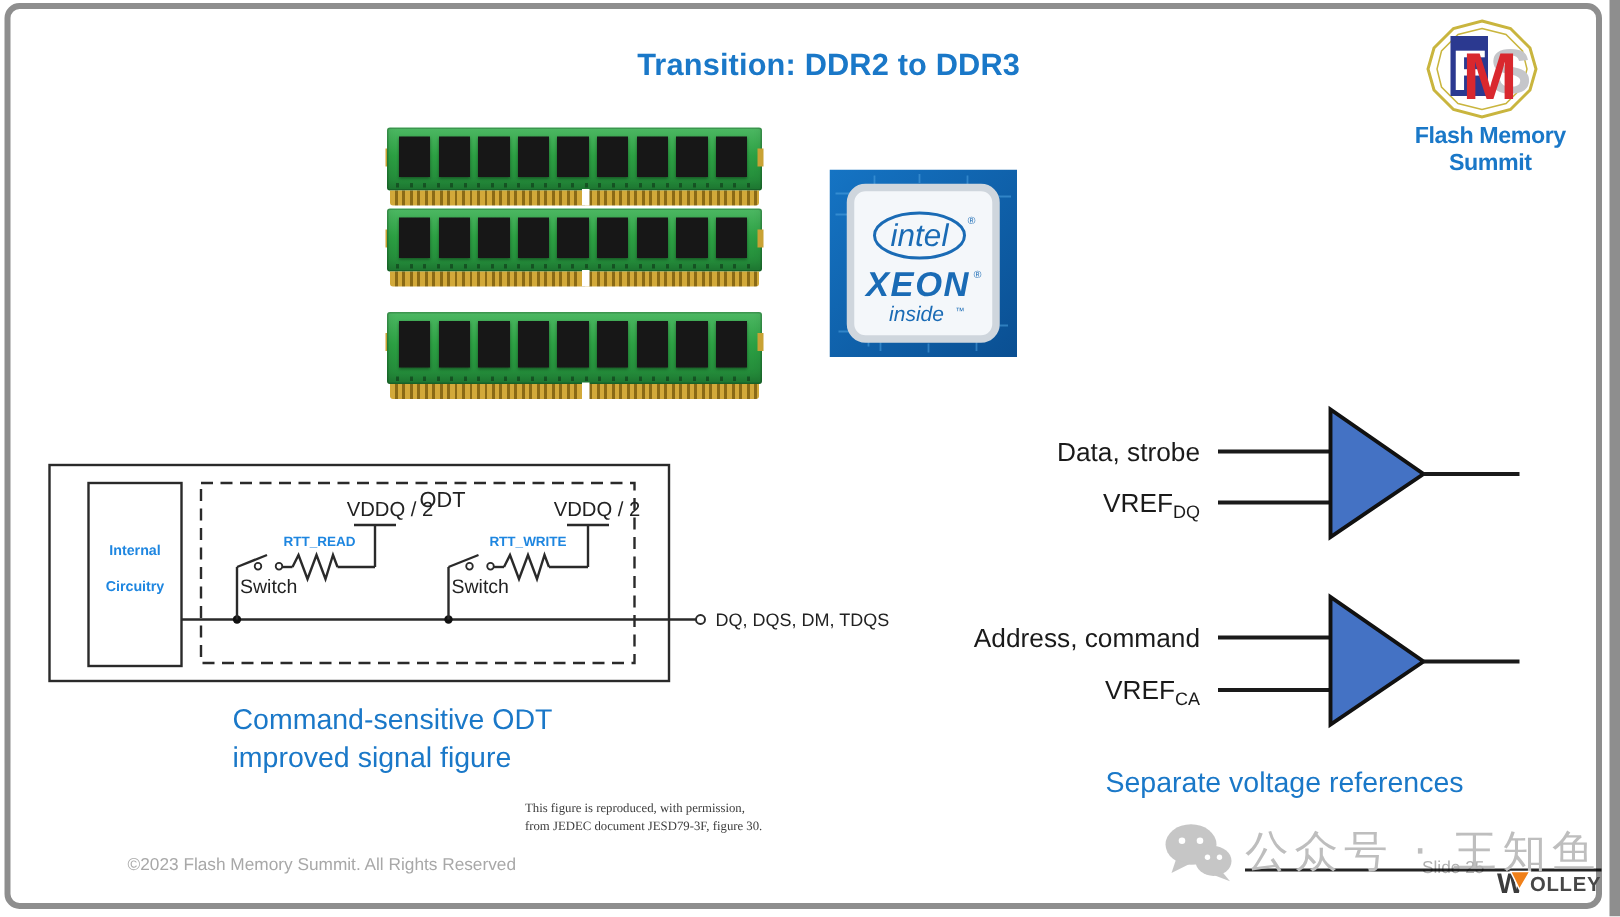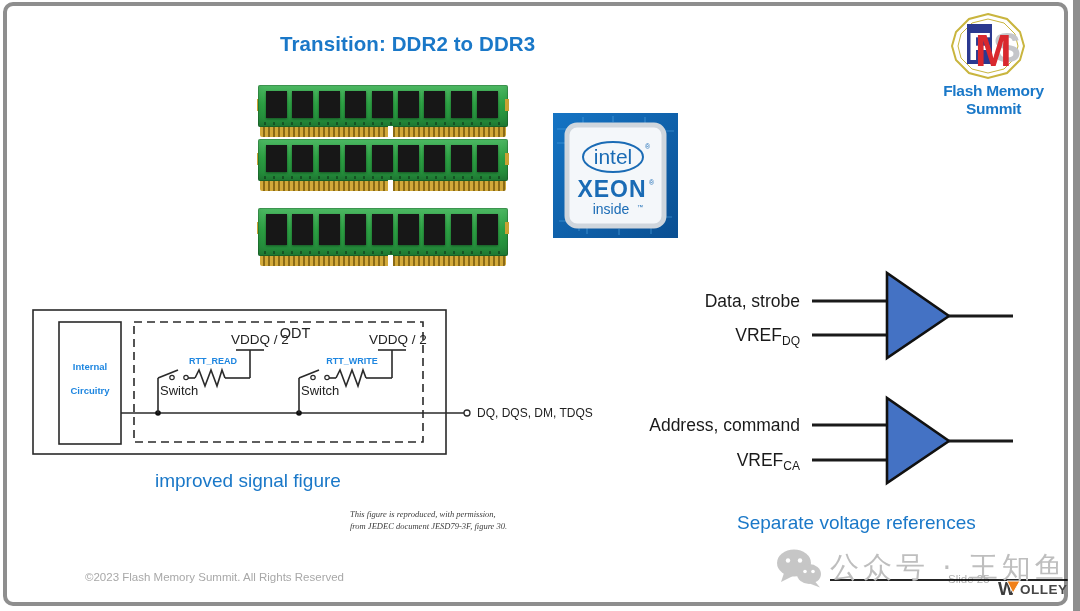--- a/index.html
+++ b/index.html
@@ -13,21 +13,21 @@
 
   
   .slide-frame{
     left:3px;top:2px;width:1065px;height:604px;box-sizing:border-box;
     border:4px solid #8e8e8e;border-radius:10px;background:transparent;
   }
   .right-strip{left:1073px;top:0;width:7px;height:611px;background:#8e8e8e;}
 
   
   .page-title{
-    left:280px;top:32px;width:400px;text-align:left;
+    left:280px;top:32px;width:400px;text-align:right;
     font-size:20.5px;font-weight:bold;color:#1a78c8;letter-spacing:0.1px;
   }
 
   
   .fms-logo{left:908px;top:12px;width:160px;text-align:center;}
   .fms-logo svg{display:block;margin:0 auto;}
   .fms-logo-text{
     margin-top:2px;font-size:15.5px;font-weight:bold;color:#1a78c8;letter-spacing:-0.3px;margin-left:11px;
   }
 
@@ -52,37 +52,37 @@
     background:repeating-linear-gradient(90deg,#d2a93a 0 3px,#8a6a16 3px 5px);
     border-radius:0 0 2px 2px;
   }
   .dimm-notch{position:absolute;left:52%;top:-1px;bottom:0;width:5px;background:#ffffff;}
   .dimm::before{content:"";position:absolute;left:-1px;top:14px;width:4px;height:12px;background:#c9a234;}
   .dimm::after{content:"";position:absolute;right:-1px;top:14px;width:4px;height:12px;background:#c9a234;}
   .dimm-tall{height:58px;}
   .dimm-tall .dimm-chips{height:31px;}
 
   
-  .xeon-badge{left:553px;top:113px;width:125px;height:146px;}
+  .xeon-badge{left:553px;top:113px;width:125px;height:146px;font-style:italic;}
 
   
   svg text{font-family:"Liberation Sans", sans-serif;}
   .odt-svg{left:30px;top:300px;}
   .cmp-svg{left:640px;top:268px;}
   .ln{fill:none;stroke:#2a2a2a;stroke-width:1.6px;}
   .dash{stroke-dasharray:8 5;}
   .dtext{fill:#222222;}
   .bluesm{fill:#1e86e0;font-weight:bold;}
 
   
   .caption{color:#1a78c8;font-size:19px;line-height:25px;}
   .caption-left{left:155px;top:468px;}
   .caption-right{left:737px;top:510px;}
   .attribution{
-    left:350px;top:508px;width:200px;font-size:8.5px;font-style:italic;
+    left:350px;top:532px;width:200px;font-size:8.5px;
     color:#3c3c3c;line-height:12px;font-family:"Liberation Serif", serif;
   }
 
   
   .footer-copyright{left:85px;top:571px;font-size:11.5px;color:#a8a8a8;}
   .slide-number{left:948px;top:573px;font-size:11.5px;color:#b0b0b0;}
 
   
   .watermark{left:776px;top:548px;display:flex;align-items:center;opacity:0.85;z-index:5;text-decoration:underline;}
   .watermark-text{
@@ -229,20 +229,21 @@
     <line x1="172" y1="157" x2="247" y2="157" stroke="#1a1a1a" stroke-width="2.8"></line>
     <line x1="172" y1="192" x2="247" y2="192" stroke="#1a1a1a" stroke-width="2.8"></line>
     <polygon points="247,130 247,215 309,173" fill="#4472c4" stroke="#111111" stroke-width="2.6"></polygon>
     <line x1="309" y1="173" x2="373" y2="173" stroke="#1a1a1a" stroke-width="2.8"></line>
     <text x="160" y="163" text-anchor="end" font-size="17.5" fill="#1a1a1a">Address, command</text>
     <text x="160" y="198" text-anchor="end" font-size="17.5" fill="#1a1a1a"><tspan>VREF</tspan><tspan font-size="12" dy="4">CA</tspan></text>
   </g>
 </svg>
 
 <div class="abs caption caption-left">
+  <div>Command-sensitive ODT</div>
   <div>improved signal figure</div>
 </div>
 <div class="abs caption caption-right">
   <div>Separate voltage references</div>
 </div>
 <div class="abs attribution">
   <div>This figure is reproduced, with permission,</div>
   <div>from JEDEC document JESD79-3F, figure 30.</div>
 </div>
 

